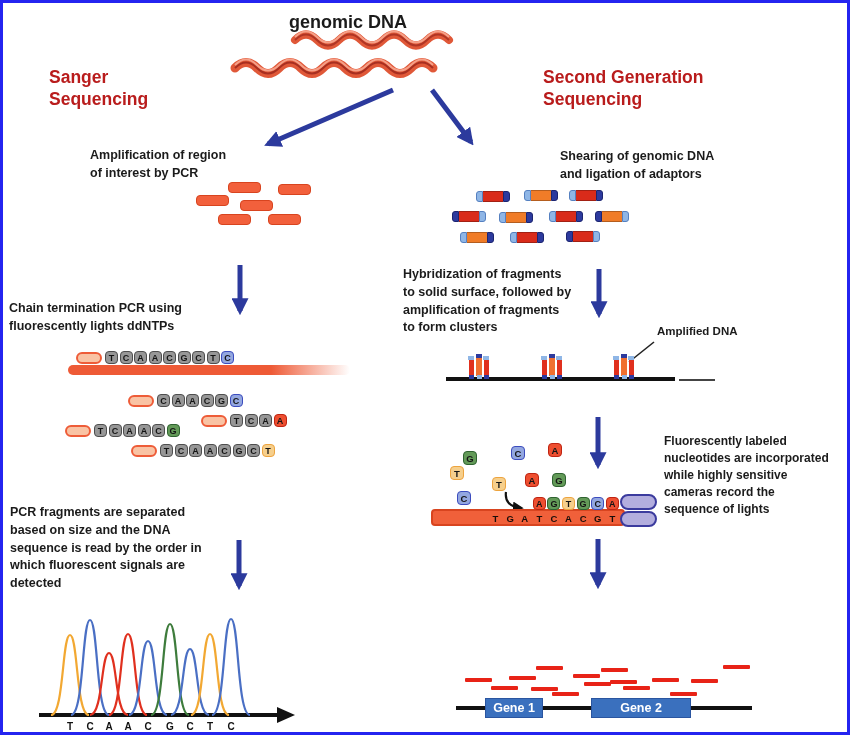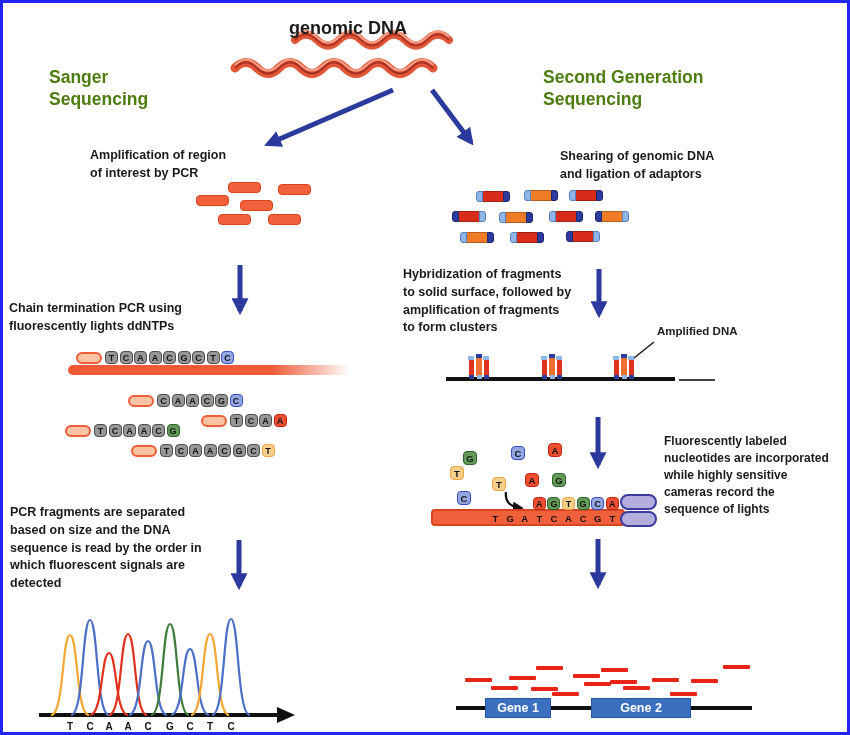--- a/index.html
+++ b/index.html
@@ -3,21 +3,21 @@
 <meta charset="utf-8">
 <style>
   * { box-sizing: border-box; margin: 0; padding: 0; }
   html,body { background:#fff; }
   body { font-family: "Liberation Sans", sans-serif; }
   #stage { position:relative; width:850px; height:735px; background:#ffffff;
            border:3px solid #2424f0; overflow:hidden; }
   .txt { position:absolute; font-weight:bold; font-size:12.5px; line-height:1.42;
          color:#1b1b1b; white-space:pre-line; }
   .title { font-size:18px; line-height:1.1; }
-  .header { font-size:17.5px; line-height:1.25; color:#4d7c0f; }
+  .header { font-size:17.5px; line-height:1.25; color:#b91c1c; }
   .small-lbl { font-size:11.5px; line-height:1.3; }
   svg.overlay { position:absolute; left:0; top:0; pointer-events:none; }
   .pcr-frag { position:absolute; width:33px; height:11px; background:#f2603c;
               border:1.5px solid #d8441f; border-radius:4px; }
   .primer { position:absolute; width:26px; height:12px; background:#f9c3a4;
             border:2px solid #ee5c38; border-radius:6px; }
   .template-bar { position:absolute; width:282px; height:10px; border-radius:5px;
             background:linear-gradient(to right,#ee5a36 0%,#ee5a36 72%,rgba(238,90,54,0) 100%); }
   .nt { position:absolute; width:13px; height:13px; border:1.5px solid; border-radius:4px;
         font-size:9px; font-weight:bold; color:#141414; display:flex;
@@ -86,21 +86,21 @@
     <line x1="596" y1="266" x2="596" y2="311" stroke="#2c3a9d" stroke-width="5" marker-end="url(#ab)"></line>
     <line x1="236" y1="537" x2="236" y2="583" stroke="#2c3a9d" stroke-width="5" marker-end="url(#ab)"></line>
     <line x1="595" y1="414" x2="595" y2="462" stroke="#2c3a9d" stroke-width="5" marker-end="url(#ab)"></line>
     <line x1="595" y1="536" x2="595" y2="582" stroke="#2c3a9d" stroke-width="5" marker-end="url(#ab)"></line>
 
     <line x1="651" y1="339" x2="626" y2="359" stroke="#222" stroke-width="1.6"></line>
     <line x1="676" y1="377" x2="712" y2="377" stroke="#444" stroke-width="2"></line>
     <path d="M503 489 Q501 503 518 505" fill="none" stroke="#111" stroke-width="2.2" marker-end="url(#ak)"></path>
   </svg>
 
-  <div class="txt title" style="left:286px; top:16px;">genomic DNA</div>
+  <div class="txt title" style="left:286px; top:10px;">genomic DNA</div>
   <div class="txt header" style="left:46px; top:64px;">Sanger
 Sequencing</div>
   <div class="txt header" style="left:540px; top:64px;">Second Generation
 Sequencing</div>
   <div class="txt" style="left:87px; top:144px;">Amplification of region
 of interest by PCR</div>
   <div class="txt" style="left:557px; top:145px;">Shearing of genomic DNA
 and ligation of adaptors</div>
   <div class="txt" style="left:6px; top:297px;">Chain termination PCR using
 fluorescently lights ddNTPs</div>
@@ -118,21 +118,21 @@
 based on size and the DNA
 sequence is read by the order in
 which fluorescent signals are
 detected</div>
 
   <div class="support-line"></div>
   <div class="inc-template"></div>
   <div class="polymerase" style="left:617px; top:491px;"></div>
   <div class="polymerase" style="left:617px; top:508px;"></div>
   <div class="gene-line"></div>
-  <div class="gene" style="left:482px; width:66px;">Gene 1</div>
+  <div class="gene" style="left:482px; width:58px;">Gene 1</div>
   <div class="gene" style="left:588px; width:100px;">Gene 2</div>
 
   <svg id="chromo" width="266" height="135" viewBox="0 0 266 135">
       <line x1="8" y1="113" x2="248" y2="113" stroke="#111" stroke-width="4"></line>
       <path d="M246 105 L264 113 L246 121 Z" fill="#111"></path>
       <path d="M 20 113 C 33 113, 31 33, 39 33 C 47 33, 45 113, 58 113" fill="none" stroke="#f2a832" stroke-width="2.2"></path>
       <text x="39" y="128" text-anchor="middle" class="axis-letter">T</text>
       <path d="M 40 113 C 53 113, 51 18, 59 18 C 67 18, 65 113, 78 113" fill="none" stroke="#4a6fc4" stroke-width="2.2"></path>
       <text x="59" y="128" text-anchor="middle" class="axis-letter">C</text>
       <path d="M 59 113 C 72 113, 70 51, 78 51 C 86 51, 84 113, 97 113" fill="none" stroke="#e0301e" stroke-width="2.2"></path>

